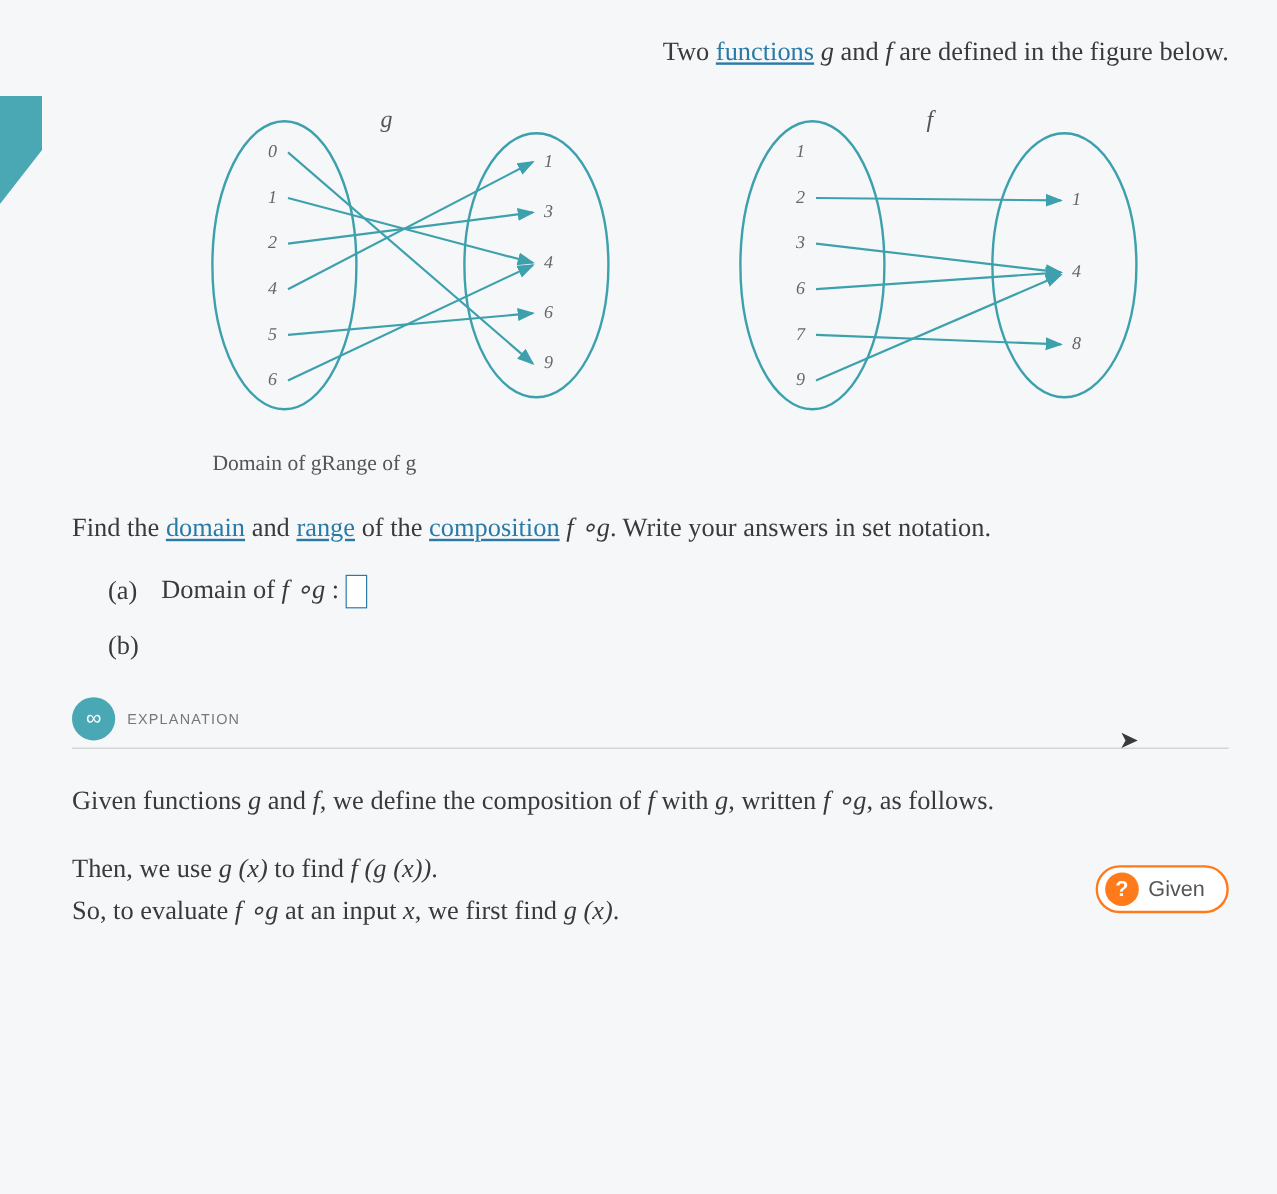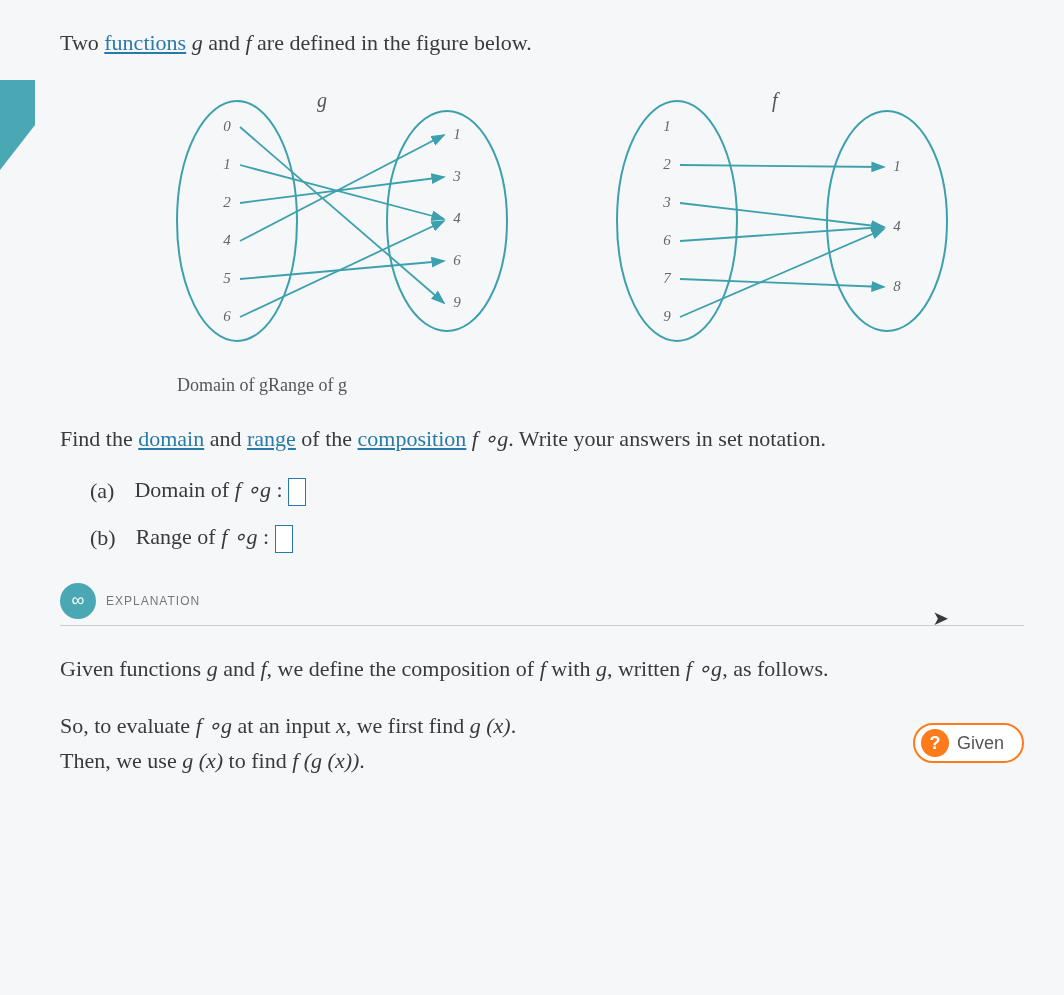--- a/index.html
+++ b/index.html
@@ -14,21 +14,21 @@
   }
   .bookmark {
     position: absolute;
     left: 0;
     top: 80px;
     width: 35px;
     height: 90px;
     background: #4aa8b5;
     clip-path: polygon(0 0, 100% 0, 100% 50%, 0 100%);
   }
-  .intro { font-size: 22px; margin: 10px 0 25px 0; }
+  .intro { font-size: 22px; margin: 10px 0 25px 0; text-align: right; }
   .link-def { color: #2a7aa8; text-decoration: underline; font-style: normal; }
   .ital { font-style: italic; font-family: 'Times New Roman', serif; }
   .diagrams-row { display: flex; gap: 80px; justify-content: center; margin: 0 0 30px 40px; }
   .mapping { position: relative; width: 360px; }
   svg.map-svg { width: 360px; height: 290px; }
   .fn-label { position: absolute; top: 8px; font-style: italic; font-size: 20px; color: #555; }
   .oval-labels { display: flex; justify-content: flex-start; padding: 0 15px; font-size: 18px; color: #555; }
   .question { font-size: 22px; margin: 25px 0; }
   .part { font-size: 22px; margin: 18px 0 18px 30px; display: flex; align-items: center; gap: 20px; }
   .answer-box {
@@ -151,42 +151,39 @@
 
 <div class="part">
   <span>(a)</span>
   <span>
     <span>Domain of </span><span class="ital">f ∘g</span><span> : </span><span class="answer-box"></span>
   </span>
 </div>
 
 <div class="part">
   <span>(b)</span>
-  <span>
-    <span>Range of </span><span class="ital">f ∘g</span><span> : </span><span class="answer-box"></span>
-  </span>
 </div>
 
 <div class="exp-header">
   <div class="exp-icon">∞</div>
   <div class="exp-title">EXPLANATION</div>
 </div>
 
 <div class="exp-body">
   <p>
     <span>Given functions </span><span class="ital">g</span><span> and </span><span class="ital">f</span><span>, we define the composition of </span><span class="ital">f</span><span> with </span><span class="ital">g</span><span>, written </span><span class="ital">f ∘g</span><span>, as follows.</span>
   </p>
 
   <div class="last-row">
     <div>
       <div>
-        <span>So, to evaluate </span><span class="ital">f ∘g</span><span> at an input </span><span class="ital">x</span><span>, we first find </span><span class="ital">g (x)</span><span>.</span>
+        <span>Then, we use </span><span class="ital">g (x)</span><span> to find </span><span class="ital">f (g (x))</span><span>.</span>
       </div>
       <div>
-        <span>Then, we use </span><span class="ital">g (x)</span><span> to find </span><span class="ital">f (g (x))</span><span>.</span>
+        <span>So, to evaluate </span><span class="ital">f ∘g</span><span> at an input </span><span class="ital">x</span><span>, we first find </span><span class="ital">g (x)</span><span>.</span>
       </div>
     </div>
     <button class="more-btn">
       <span class="more-icon">?</span>
       <span>Given</span>
     </button>
   </div>
 </div>
 
 <div class="cursor-arrow">➤</div>

